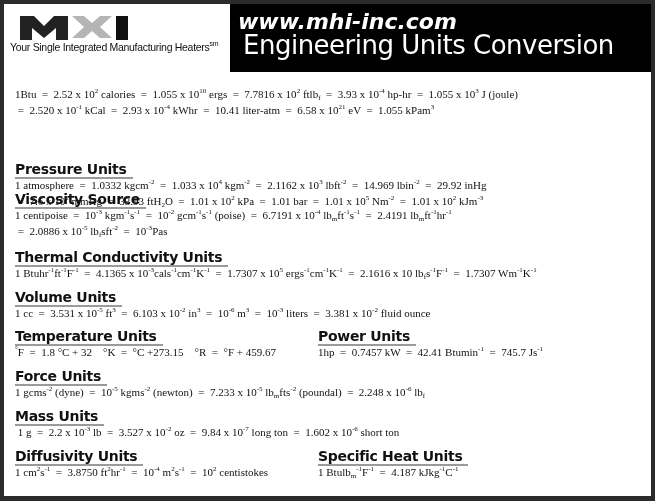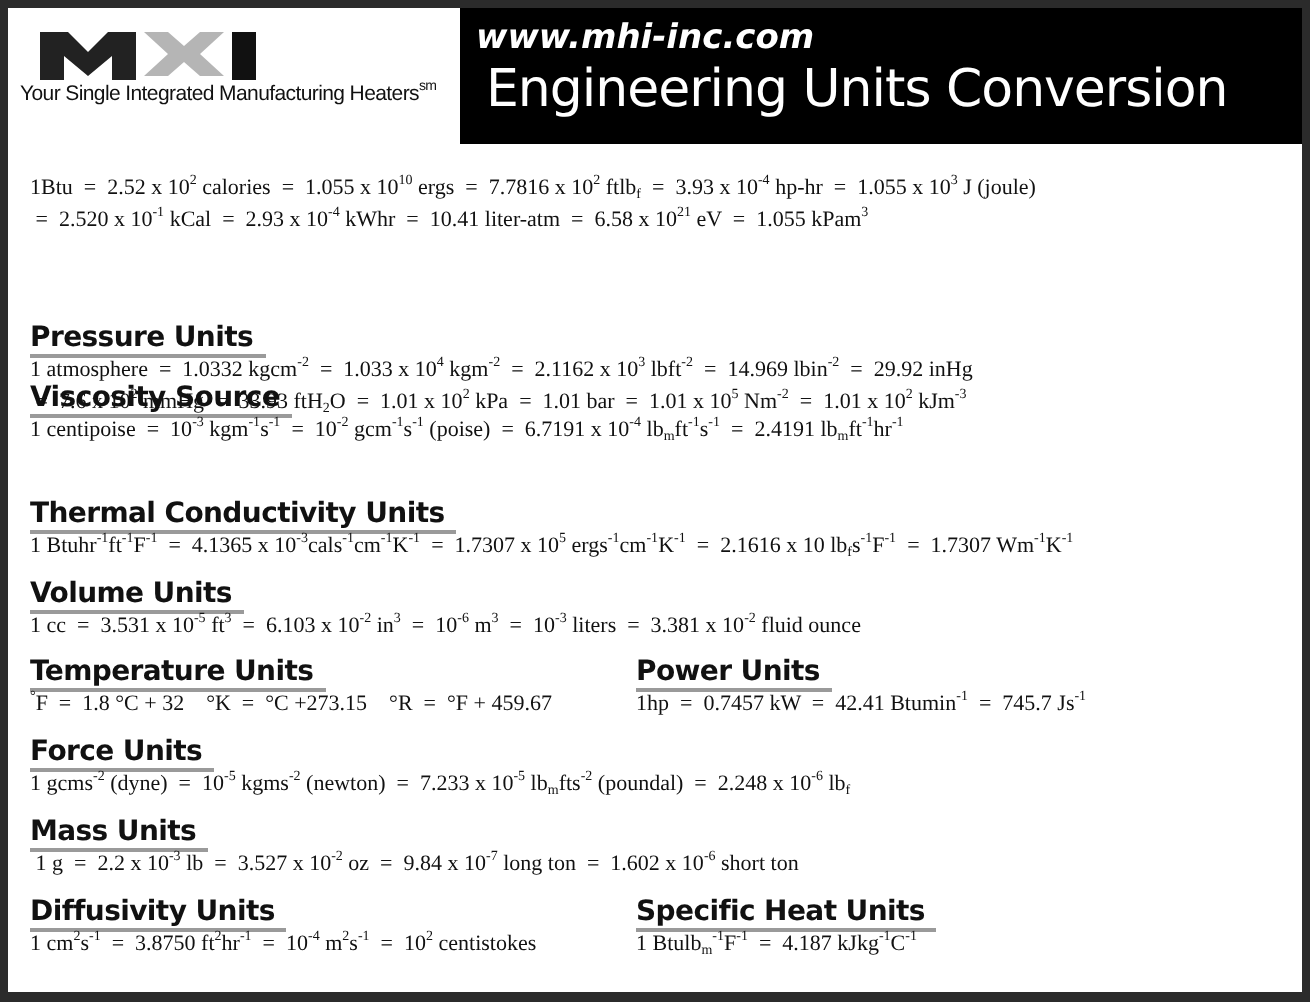--- a/index.html
+++ b/index.html
@@ -4,21 +4,21 @@
 <style>
   html, body { margin:0; padding:0; }
   body { width:655px; height:501px; background:#2b2b2b; position:relative; overflow:hidden; }
   .page { position:absolute; left:4px; top:4px; width:647px; height:492px; background:#ffffff; }
   .logo-wrap { position:absolute; left:6px; top:6px; width:220px; height:60px; }
   .logo-mark { position:absolute; left:10px; top:4px; width:110px; height:26px; }
   .logo-company { position:absolute; left:126px; top:1px; font-family:"Liberation Sans",sans-serif; font-size:9px; line-height:9px; color:#111; }
   .logo-tagline { position:absolute; left:0px; top:31px; font-family:"Liberation Sans",sans-serif; font-size:10.5px; letter-spacing:-0.3px; color:#111; white-space:nowrap; }
   .logo-tagline sup { font-size:7px; }
   .banner { position:absolute; left:226px; top:0px; width:421px; height:68px; background:#000; color:#fff; }
-  .banner-url { position:absolute; left:8px; top:5px; font-family:"DejaVu Sans",sans-serif; font-weight:bold; font-style:italic; font-size:17px; }
+  .banner-url { position:absolute; left:8px; top:5px; font-family:"DejaVu Sans",sans-serif; font-weight:bold; font-style:italic; font-size:22px; }
   .banner-title { position:absolute; left:13px; top:26px; font-family:"DejaVu Sans",sans-serif; font-size:26px; letter-spacing:-0.5px; white-space:nowrap; }
   .sec { position:absolute; font-family:"Liberation Serif",serif; font-size:11px; color:#111; white-space:nowrap; }
   .sec h2 { margin:0; font-family:"DejaVu Sans",sans-serif; font-weight:bold; font-size:14px; letter-spacing:-0.3px; line-height:16px; display:inline-block; border-bottom:2px solid #9a9a9a; padding-right:6px; color:#111; }
   .sec .ln { line-height:13px; }
   sup { font-size:7px; vertical-align:5px; line-height:0; }
   sub { font-size:7px; vertical-align:-2px; line-height:0; }
 </style>
 </head>
 <body>
 
@@ -45,20 +45,21 @@
 
   <div class="sec" style="left:11px;top:133px;margin-top:24px;">
     <h2>Pressure Units</h2>
     <div class="ln">1 atmosphere &nbsp;= &nbsp;1.0332 kgcm<sup>-2</sup> &nbsp;= &nbsp;1.033 x 10<sup>4</sup> kgm<sup>-2</sup> &nbsp;= &nbsp;2.1162 x 10<sup>3</sup> lbft<sup>-2</sup> &nbsp;= &nbsp;14.969 lbin<sup>-2</sup> &nbsp;= &nbsp;29.92 inHg</div>
     <div class="ln" style="margin-top:3px">&nbsp;= &nbsp;7.6 x 10<sup>2</sup> mmHg &nbsp;= &nbsp;33.93 ftH<sub>2</sub>O &nbsp;= &nbsp;1.01 x 10<sup>2</sup> kPa &nbsp;= &nbsp;1.01 bar &nbsp;= &nbsp;1.01 x 10<sup>5</sup> Nm<sup>-2</sup> &nbsp;= &nbsp;1.01 x 10<sup>2</sup> kJm<sup>-3</sup></div>
   </div>
 
   <div class="sec" style="left:11px;top:187px;">
     <h2>Viscosity Source</h2>
     <div class="ln">1 centipoise &nbsp;= &nbsp;10<sup>-3</sup> kgm<sup>-1</sup>s<sup>-1</sup> &nbsp;= &nbsp;10<sup>-2</sup> gcm<sup>-1</sup>s<sup>-1</sup> (poise) &nbsp;= &nbsp;6.7191 x 10<sup>-4</sup> lb<sub>m</sub>ft<sup>-1</sup>s<sup>-1</sup> &nbsp;= &nbsp;2.4191 lb<sub>m</sub>ft<sup>-1</sup>hr<sup>-1</sup></div>
+    <div class="ln" style="margin-top:3px">&nbsp;= &nbsp;2.0886 x 10<sup>-5</sup> lb<sub>f</sub>sft<sup>-2</sup> &nbsp;= &nbsp;10<sup>-3</sup>Pas</div>
   </div>
 
   <div class="sec" style="left:11px;top:245px;">
     <h2>Thermal Conductivity Units</h2>
     <div class="ln">1 Btuhr<sup>-1</sup>ft<sup>-1</sup>F<sup>-1</sup> &nbsp;= &nbsp;4.1365 x 10<sup>-3</sup>cals<sup>-1</sup>cm<sup>-1</sup>K<sup>-1</sup> &nbsp;= &nbsp;1.7307 x 10<sup>5</sup> ergs<sup>-1</sup>cm<sup>-1</sup>K<sup>-1</sup> &nbsp;= &nbsp;2.1616 x 10 lb<sub>f</sub>s<sup>-1</sup>F<sup>-1</sup> &nbsp;= &nbsp;1.7307 Wm<sup>-1</sup>K<sup>-1</sup></div>
   </div>
 
   <div class="sec" style="left:11px;top:285px;">
     <h2>Volume Units</h2>
     <div class="ln">1 cc &nbsp;= &nbsp;3.531 x 10<sup>-5</sup> ft<sup>3</sup> &nbsp;= &nbsp;6.103 x 10<sup>-2</sup> in<sup>3</sup> &nbsp;= &nbsp;10<sup>-6</sup> m<sup>3</sup> &nbsp;= &nbsp;10<sup>-3</sup> liters &nbsp;= &nbsp;3.381 x 10<sup>-2</sup> fluid ounce</div>

